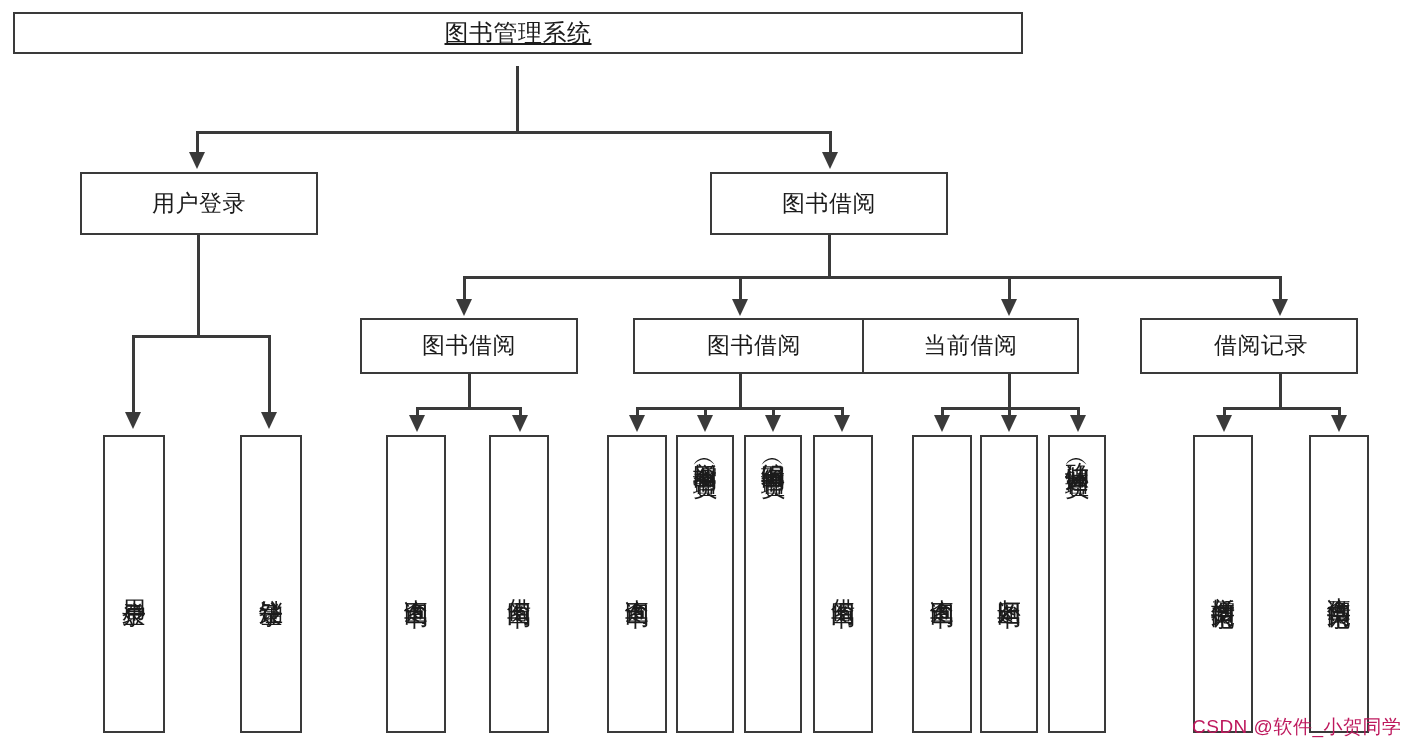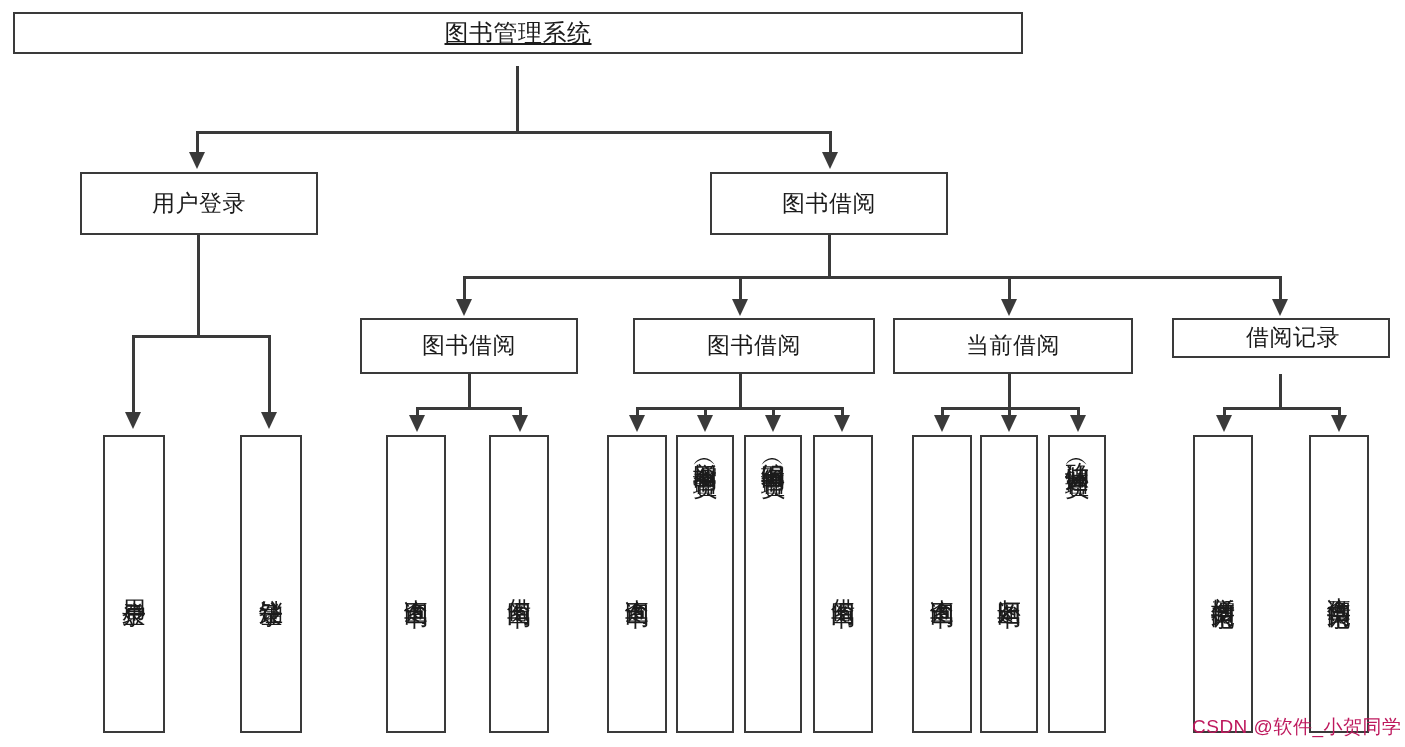--- a/index.html
+++ b/index.html
@@ -134,24 +134,24 @@
 
   <div class="vline" style="left:1279px; top:276px; height:26px;"></div>
   <div class="arrow" style="left:1272px; top:299px;"></div>
 
   <div class="node horiz" style="left:360px; top:318px; width:218px; height:56px;">
     <span class="label">图书借阅</span>
   </div>
   <div class="node horiz" style="left:633px; top:318px; width:242px; height:56px;">
     <span class="label">图书借阅</span>
   </div>
-  <div class="node horiz" style="left:893px; top:318px; width:240px; height:56px;">
+  <div class="node horiz" style="left:862px; top:318px; width:217px; height:56px;">
     <span class="label">当前借阅</span>
   </div>
-  <div class="node horiz" style="left:1172px; top:318px; width:218px; height:40px;padding-left:24px;">
+  <div class="node horiz" style="left:1140px; top:318px; width:218px; height:56px;padding-left:24px;">
     <span class="label">借阅记录</span>
   </div>
 
   <div class="vline" style="left:468px; top:374px; height:36px;"></div>
   <div class="hline" style="left:416px; top:407px; width:106px;"></div>
   <div class="vline" style="left:416px; top:407px; height:10px;"></div>
   <div class="arrow" style="left:409px; top:415px;"></div>
   <div class="vline" style="left:519px; top:407px; height:10px;"></div>
   <div class="arrow" style="left:512px; top:415px;"></div>
 

